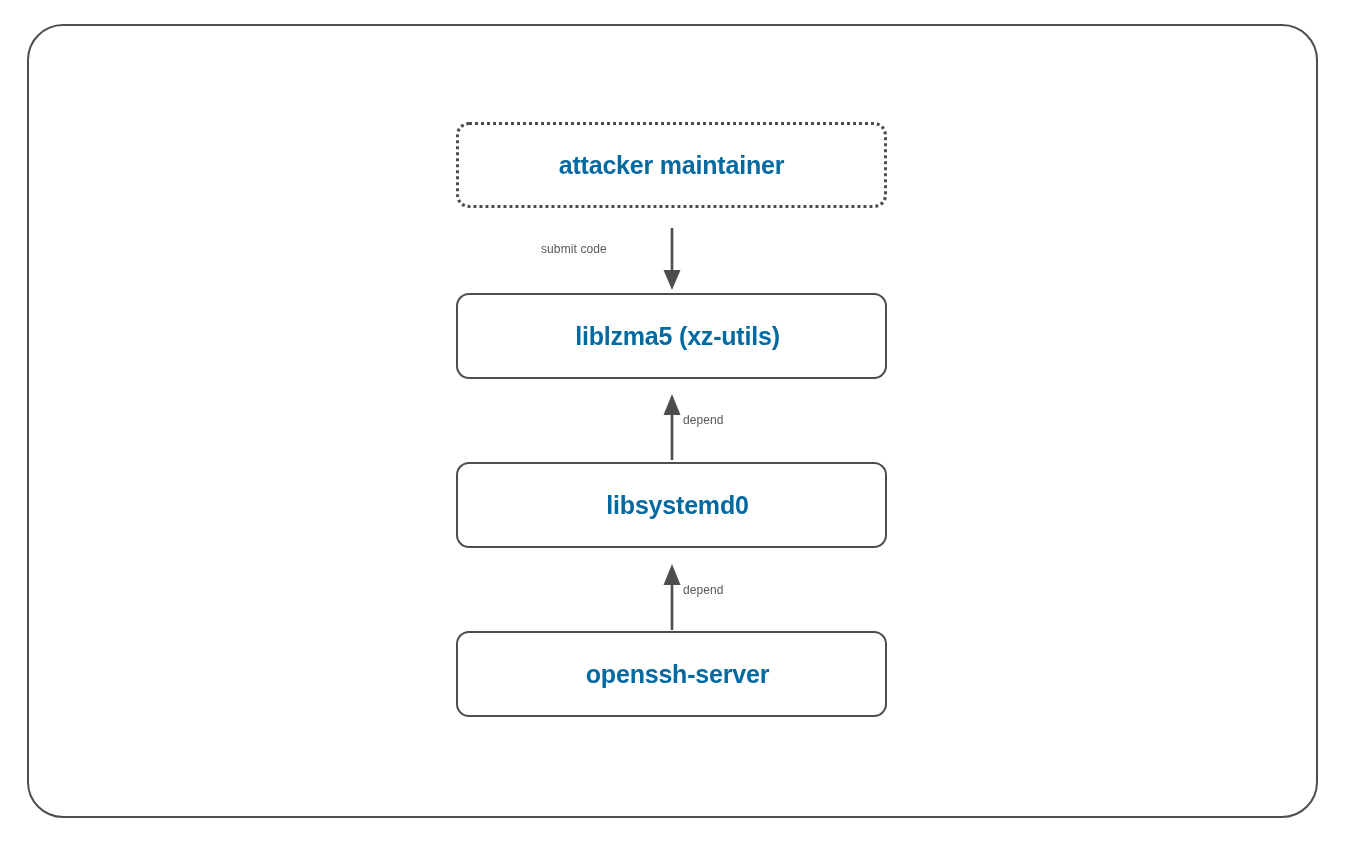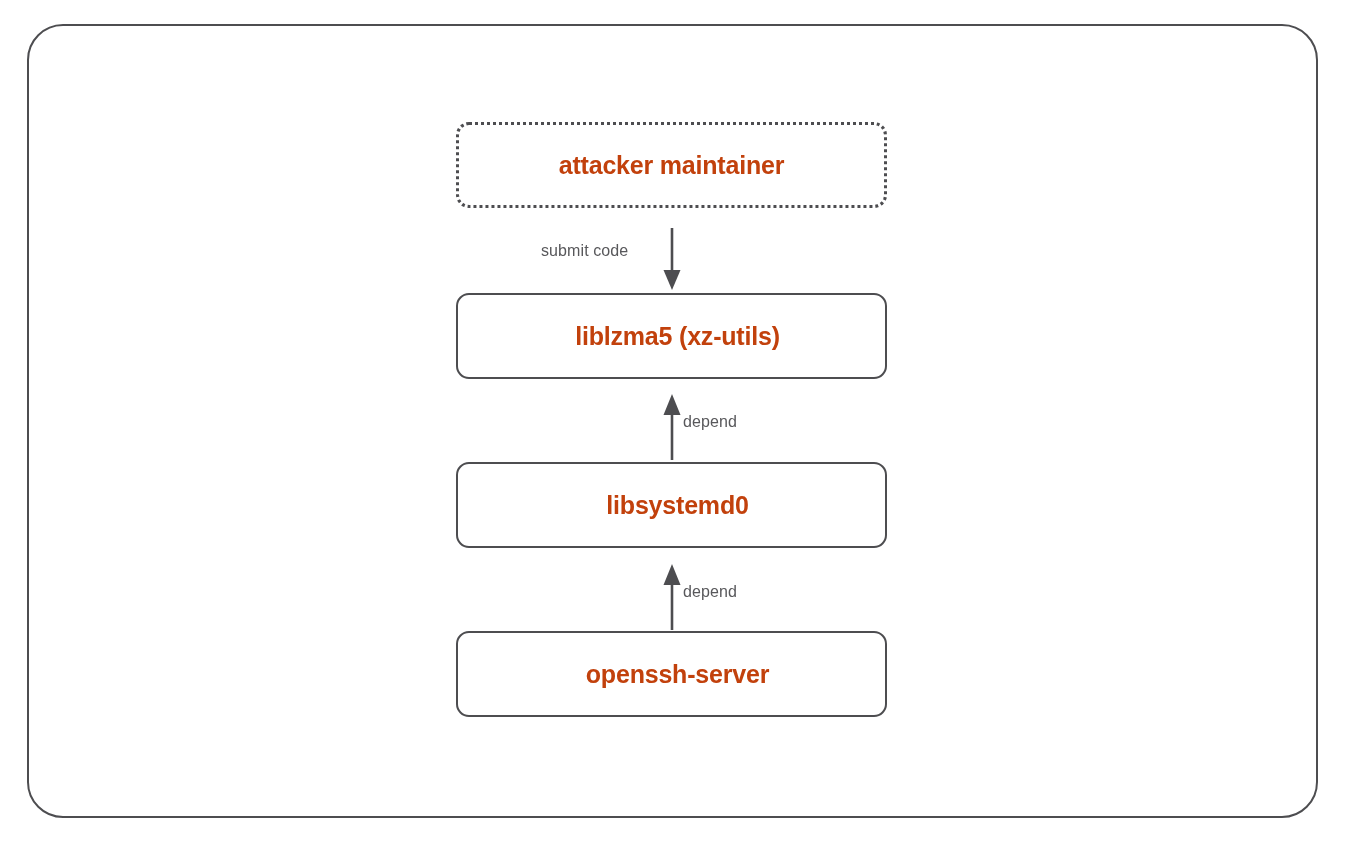--- a/index.html
+++ b/index.html
@@ -41,21 +41,21 @@
   .node {
     position: absolute;
     left: 456px;
     width: 431px;
     height: 86px;
     box-sizing: border-box;
     display: flex;
     align-items: center;
     justify-content: center;
     background: #ffffff;
-    color: #c2410c;
+    color: #0369a1;
     font-size: 25px;
     font-weight: 700;
     letter-spacing: -0.2px;
     white-space: nowrap;
   }
 
   .node.solid {
     border: 2.4px solid #4d4d50;
     border-radius: 13px;
     padding-left: 12px;
@@ -78,21 +78,21 @@
   }
   .arrow svg { display: block; overflow: visible; }
 
   .arrow-submit   { left: 657px; top: 228px; height: 64px; }
   .arrow-depend-1 { left: 657px; top: 392px; height: 68px; }
   .arrow-depend-2 { left: 657px; top: 562px; height: 68px; }
 
   .edge-label {
     position: absolute;
     color: #58585b;
-    font-size: 16px;
+    font-size: 12px;
     font-weight: 400;
     white-space: nowrap;
     letter-spacing: 0.1px;
   }
   .label-submit   { left: 541px; top: 242px; }
   .label-depend-1 { left: 683px; top: 413px; }
   .label-depend-2 { left: 683px; top: 583px; }
 
   
   .watermark {

